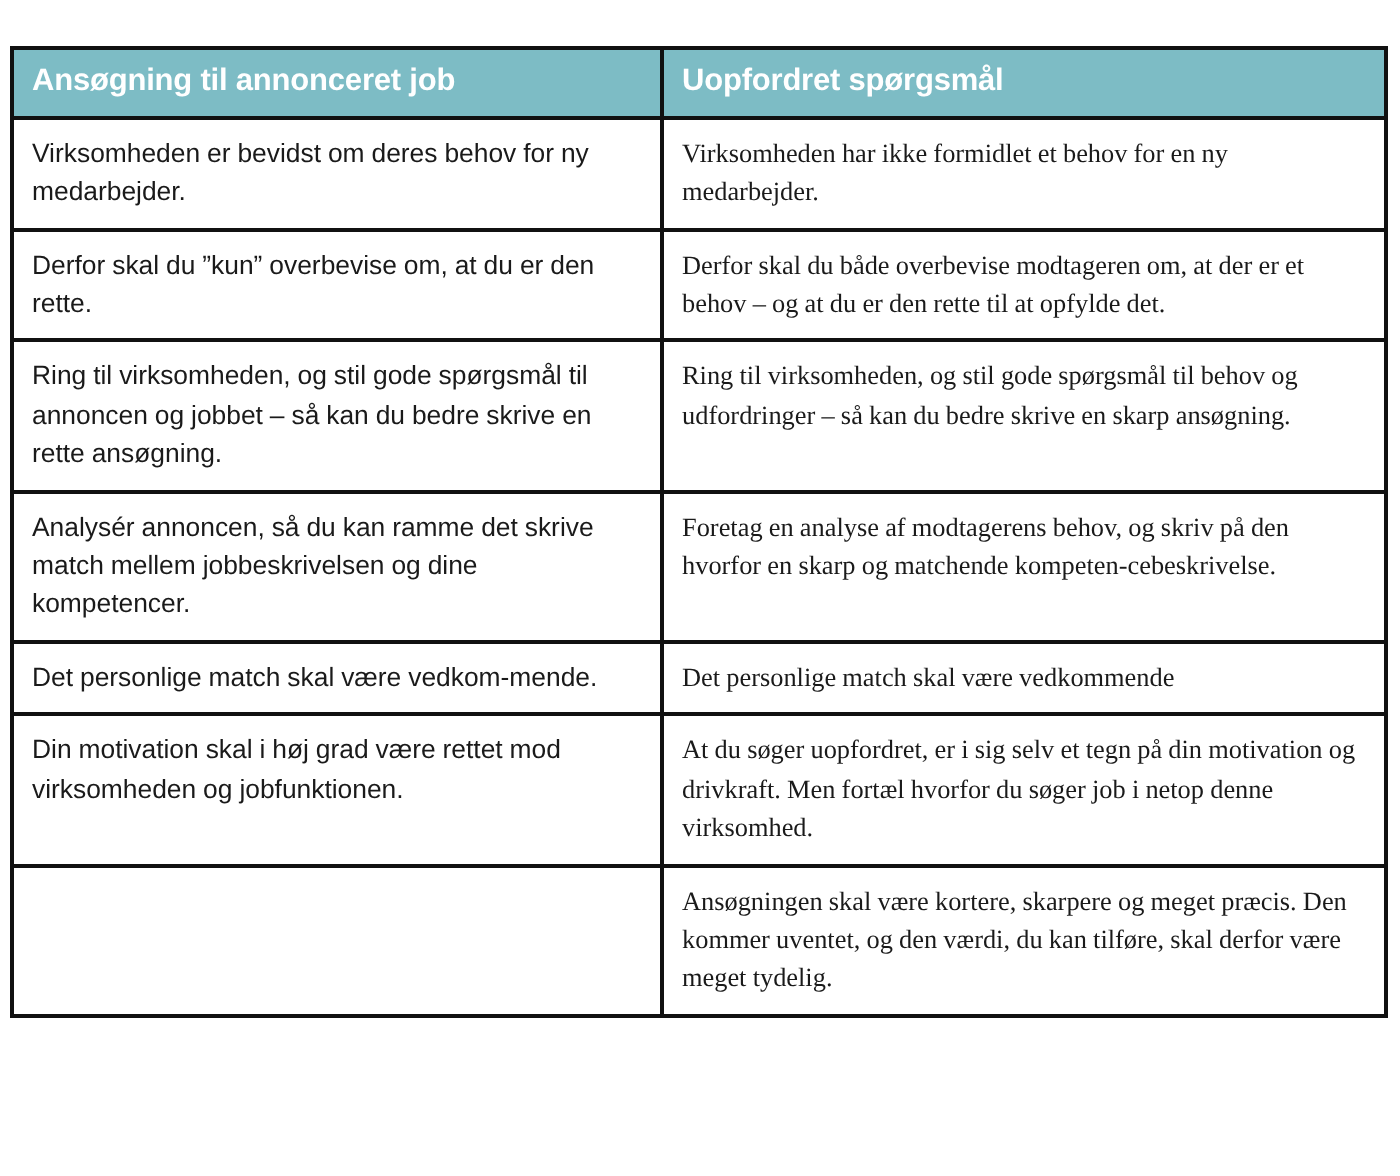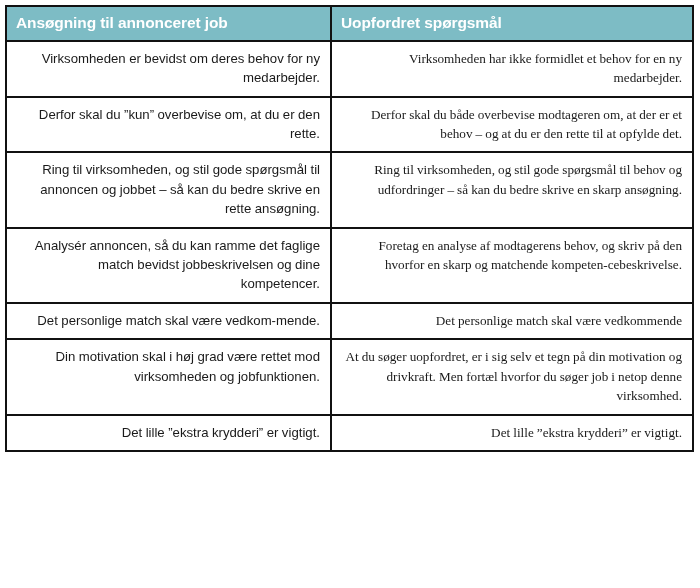--- a/index.html
+++ b/index.html
@@ -14,21 +14,21 @@
     overflow: hidden;
     font-family: "Liberation Sans", sans-serif;
     color: #000000;
   }
 
   .page {
     position: relative;
     width: 700px;
     height: 588px;
     box-sizing: border-box;
-    padding: 5px 8px 4px 5px;
+    padding: 23px 8px 4px 5px;
     background: #ffffff;
   }
 
   table.comparison-table {
     width: 687px;
     border-collapse: collapse;
     table-layout: fixed;
     border: 2px solid #111111;
   }
 
@@ -72,21 +72,20 @@
     border-bottom: none;
   }
 
   tbody td.is-empty {
     color: transparent;
   }
 
   .cell-text {
     display: block;
     white-space: pre-line;
-    text-align: right;
   }
 </style>
 </head>
 <body>
 
 <div class="page">
 
   <table class="comparison-table">
     <colgroup>
       <col class="col-left">
@@ -124,21 +123,21 @@
         <td>
           <span class="cell-text">Ring til virksomheden, og stil gode spørgsmål til annoncen og jobbet – så kan du bedre skrive en rette ansøgning.</span>
         </td>
         <td>
           <span class="cell-text">Ring til virksomheden, og stil gode spørgsmål til behov og udfordringer – så kan du bedre skrive en skarp ansøgning.</span>
         </td>
       </tr>
 
       <tr>
         <td>
-          <span class="cell-text">Analysér annoncen, så du kan ramme det faglige match bevidst jobbeskrivelsen og dine kompetencer.</span>
+          <span class="cell-text">Analysér annoncen, så du kan ramme det skrive match mellem jobbeskrivelsen og dine kompetencer.</span>
         </td>
         <td>
           <span class="cell-text">Foretag en analyse af modtagerens behov, og skriv på den hvorfor en skarp og matchende kompeten-cebeskrivelse.</span>
         </td>
       </tr>
 
       <tr>
         <td>
           <span class="cell-text">Det personlige match skal være vedkom-mende.</span>
         </td>
@@ -149,26 +148,26 @@
 
       <tr>
         <td>
           <span class="cell-text">Din motivation skal i høj grad være rettet mod virksomheden og jobfunktionen.</span>
         </td>
         <td>
           <span class="cell-text">At du søger uopfordret, er i sig selv et tegn på din motivation og drivkraft. Men fortæl hvorfor du søger job i netop denne virksomhed.</span>
         </td>
       </tr>
 
+
       <tr>
-        <td>
-          <span class="cell-text">Det lille ”ekstra krydderi” er vigtigt.</span>
+        <td class="is-empty">
+          <span class="cell-text"></span>
         </td>
         <td>
-          <span class="cell-text">Det lille ”ekstra krydderi” er vigtigt.</span>
+          <span class="cell-text">Ansøgningen skal være kortere, skarpere og meget præcis. Den kommer uventet, og den værdi, du kan tilføre, skal derfor være meget tydelig.</span>
         </td>
       </tr>
-
 
     </tbody>
   </table>
 
 </div>
 
 </body></html>

